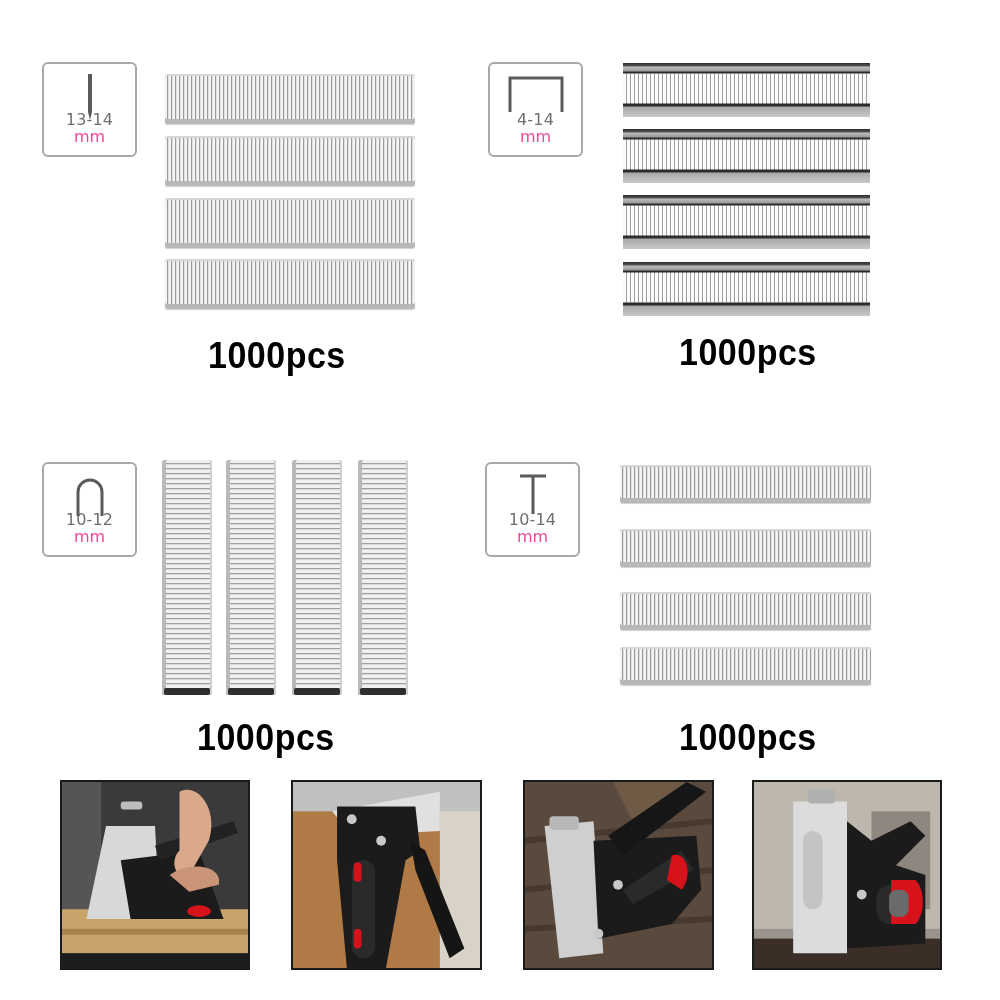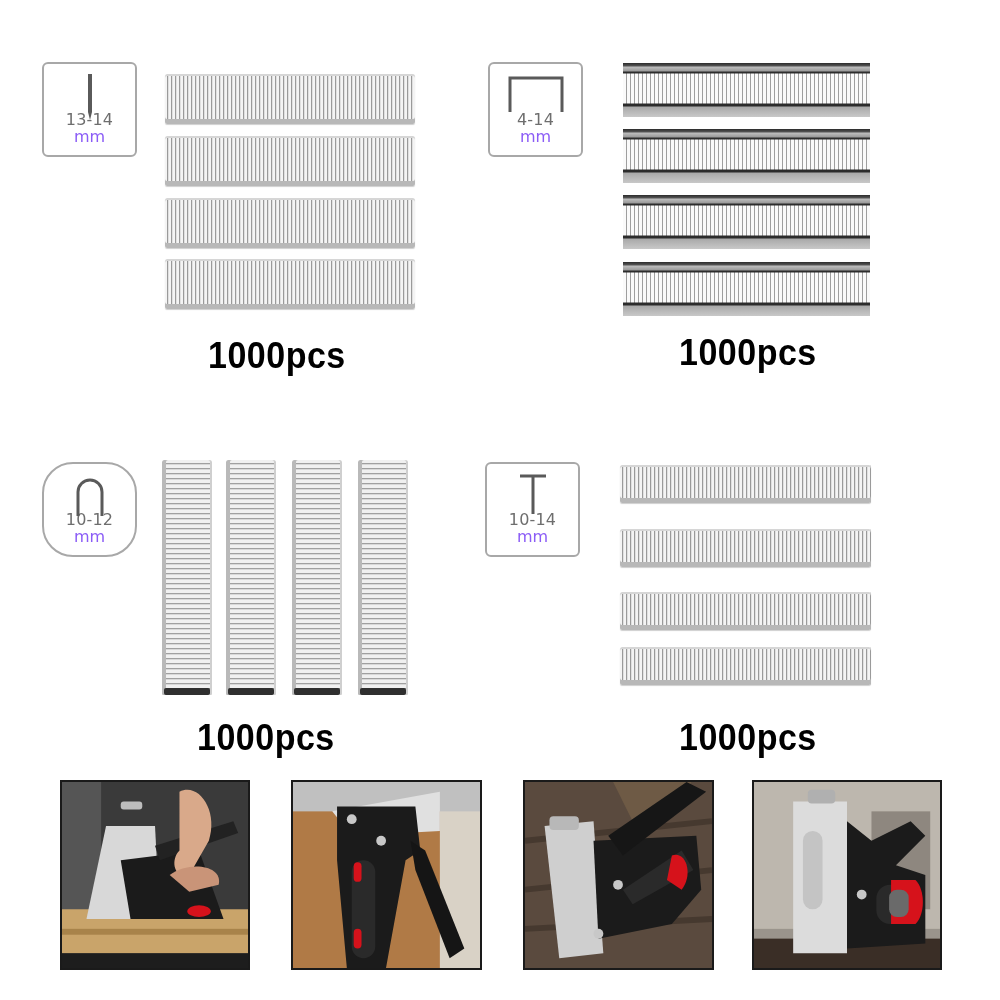--- a/index.html
+++ b/index.html
@@ -7,21 +7,21 @@
     body { position: relative; font-family: "Liberation Sans", sans-serif; }
 
     .label-box {
       position: absolute; width: 95px; height: 95px;
       border: 2px solid #a8a8a8; border-radius: 6px; background: #fff;
       display: flex; flex-direction: column; align-items: center; justify-content: flex-end;
       padding-bottom: 10px;
     }
     .label-box .glyph { position: absolute; top: 8px; left: 50%; transform: translateX(-50%); }
     .label-box .size { font-family: "DejaVu Sans", sans-serif; font-size: 16px; color: #6e6e6e; line-height: 17px; letter-spacing: 0.2px; }
-    .label-box .unit { font-family: "DejaVu Sans", sans-serif; font-size: 16px; color: #8b5cf6; line-height: 17px; }
+    .label-box .unit { font-family: "DejaVu Sans", sans-serif; font-size: 16px; color: #ec4899; line-height: 17px; }
 
     .strip-h {
       position: absolute; height: 50px;
       border-radius: 2px;
       background:
         repeating-linear-gradient(90deg, #f4f4f4 0px, #f4f4f4 2px, #9a9a9a 2px, #9a9a9a 3px, #e0e0e0 3px, #e0e0e0 4px),
         #dcdcdc;
       box-shadow: inset 0 -5px 0 #b8b8b8, inset 0 2px 0 #d6d6d6, 0 1px 1px #cfcfcf;
     }
     .strip-h.thin { height: 38px; }
@@ -77,21 +77,21 @@
   </svg>
   <span class="size">4-14</span>
   <span class="unit">mm</span>
 </div>
 <div class="strip-crown" style="left:623px;top:63px;width:247px;"></div>
 <div class="strip-crown" style="left:623px;top:129px;width:247px;"></div>
 <div class="strip-crown" style="left:623px;top:195px;width:247px;"></div>
 <div class="strip-crown" style="left:623px;top:262px;width:247px;"></div>
 <div class="qty" style="left:679px;top:333px;">1000pcs</div>
 
-<div class="label-box" style="left:42px;top:462px;border-radius:31px;">
+<div class="label-box" style="left:42px;top:462px;">
   <svg class="glyph" width="36" height="44" viewBox="0 0 36 44" style="top:10px;">
     <path d="M6 42 L6 18 A12 12 0 0 1 30 18 L30 42" fill="none" stroke="#5a5a5a" stroke-width="3"></path>
   </svg>
   <span class="size">10-12</span>
   <span class="unit">mm</span>
 </div>
 <div class="strip-v" style="left:162px;top:460px;height:235px;"></div>
 <div class="strip-v" style="left:226px;top:460px;height:235px;"></div>
 <div class="strip-v" style="left:292px;top:460px;height:235px;"></div>
 <div class="strip-v" style="left:358px;top:460px;height:235px;"></div>

